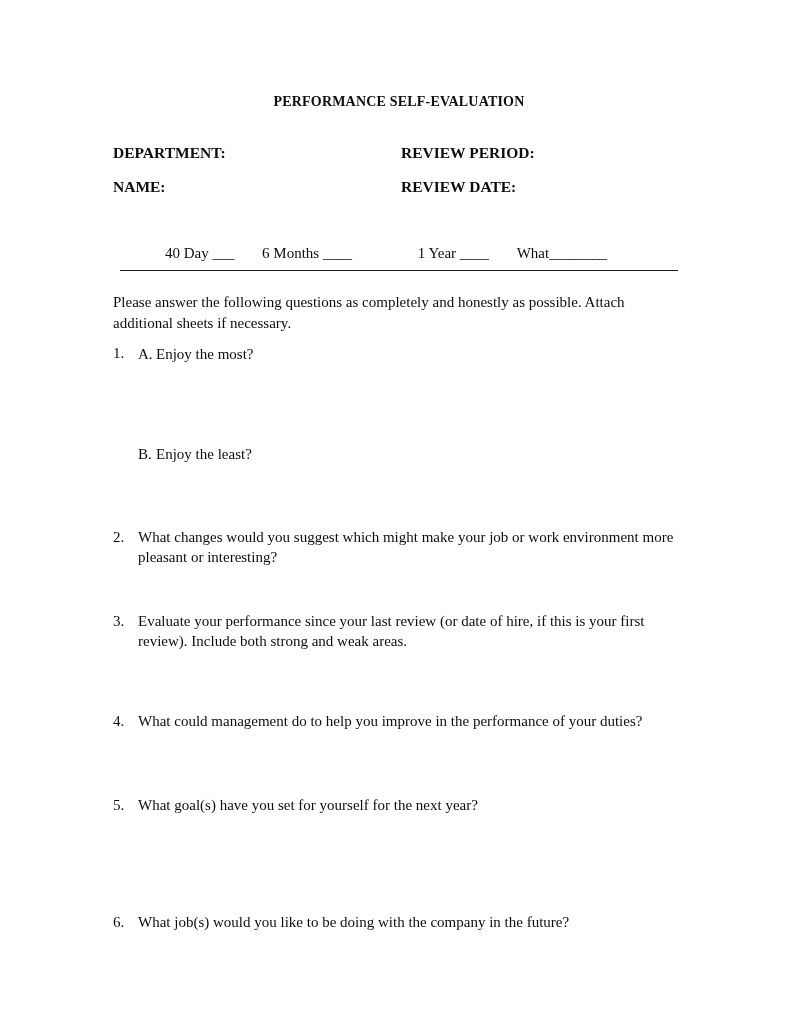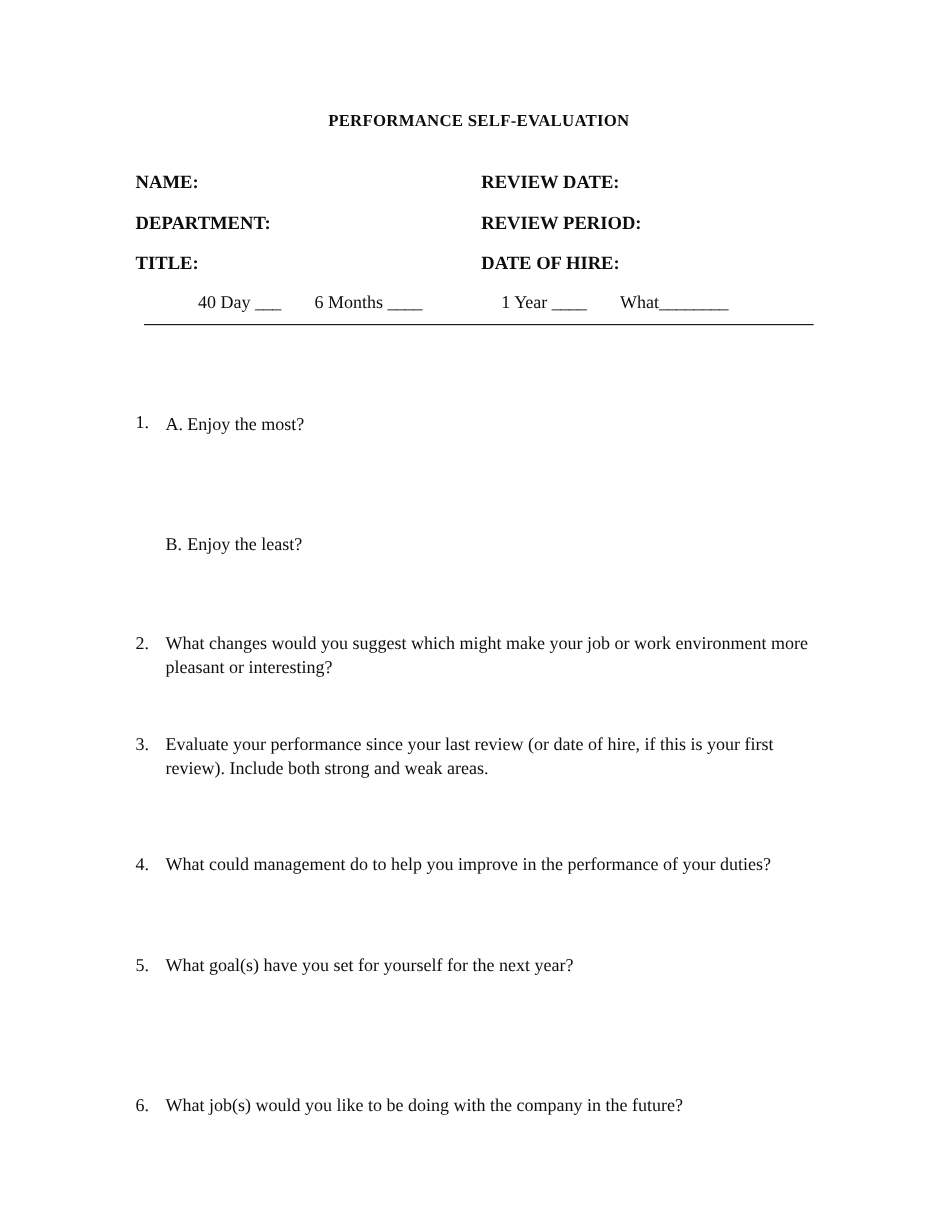--- a/index.html
+++ b/index.html
@@ -132,39 +132,36 @@
 </style>
 </head>
 <body>
 
 <div class="page">
 
   <div class="doc-title">PERFORMANCE SELF-EVALUATION</div>
 
   <div class="field-rows">
     <div class="field-row">
+      <span class="left-label">DEPARTMENT:</span>
+      <span class="right-label">REVIEW PERIOD:</span>
+    </div>
+    <div class="field-row">
       <span class="left-label">NAME:</span>
       <span class="right-label">REVIEW DATE:</span>
     </div>
-    <div class="field-row">
-      <span class="left-label">DEPARTMENT:</span>
-      <span class="right-label">REVIEW PERIOD:</span>
-    </div>
-    <div class="field-row">
-      <span class="left-label">TITLE:</span>
-      <span class="right-label">DATE OF HIRE:</span>
-    </div>
   </div>
 
   <div class="period-row">
     <span class="period-opt s1"><span>40 Day</span>&nbsp;<span class="blank-s">___</span></span><span class="period-opt s2"><span>6 Months</span>&nbsp;<span class="blank-s">____</span></span><span class="period-opt s3"><span>1 Year</span>&nbsp;<span class="blank-s">____</span></span><span class="period-opt"><span>What</span><span class="blank-s">________</span></span>
   </div>
 
   <div class="divider"></div>
 
+  <div class="intro">Please answer the following questions as completely and honestly as possible. Attach additional sheets if necessary.</div>
 
   <div class="question q1">
     <span class="q-num">1.</span>
     <div class="subitem">
       <span class="sub-letter">A.</span>
       <span class="sub-text">Enjoy the most?</span>
     </div>
   </div>
 
   <div class="q1b">

